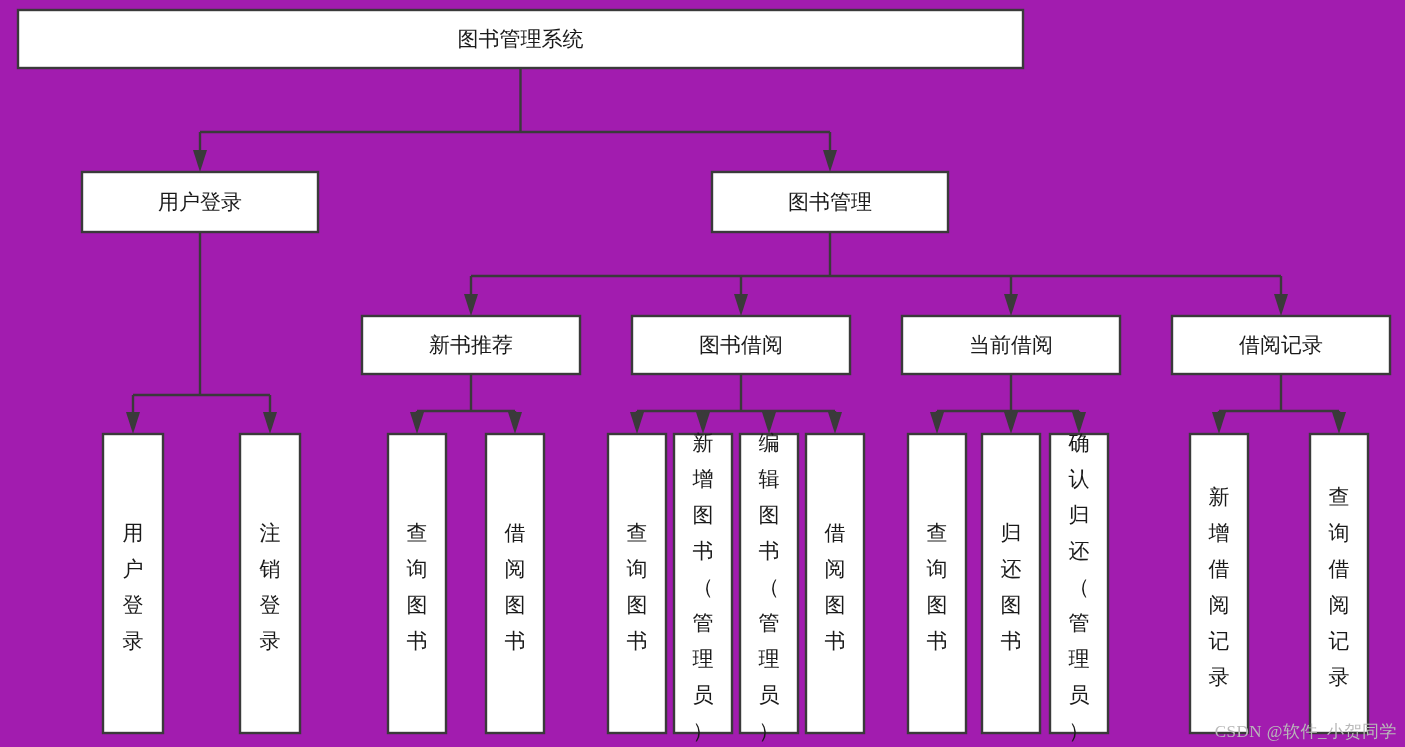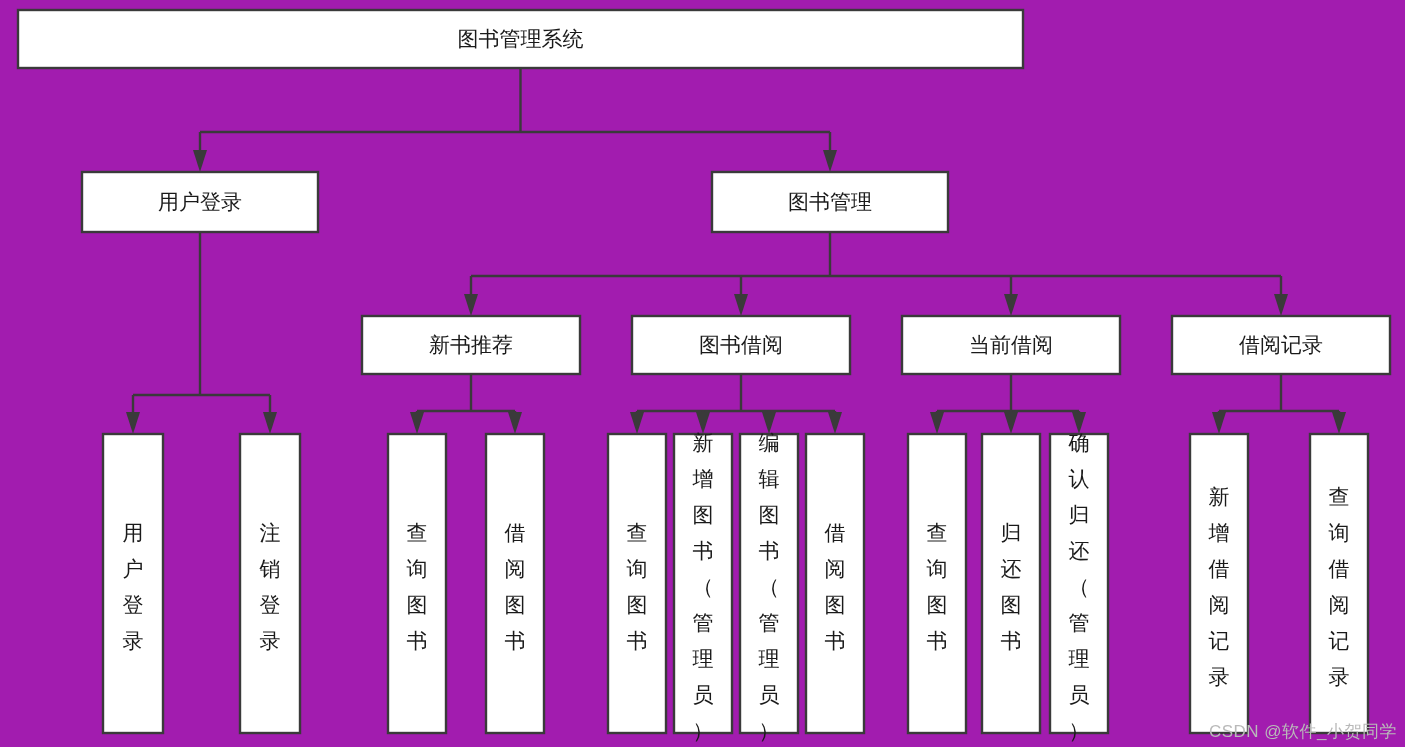--- a/index.html
+++ b/index.html
@@ -48,21 +48,21 @@
   .node-label-v {
     font-family: "Liberation Sans", "DejaVu Sans", sans-serif;
     font-size: 21px;
     fill: #1a1a1a;
     text-anchor: middle;
   }
   .watermark {
     position: absolute;
     right: 8px;
     bottom: 4px;
-    font-family: Liberation Sans, sans-serif;
+    font-family: Liberation Serif, serif;
     font-size: 17px;
     color: #b9b9b9;
     white-space: nowrap;
     letter-spacing: 0.5px;
     pointer-events: none;
   }
 </style>
 </head>
 <body>
 

